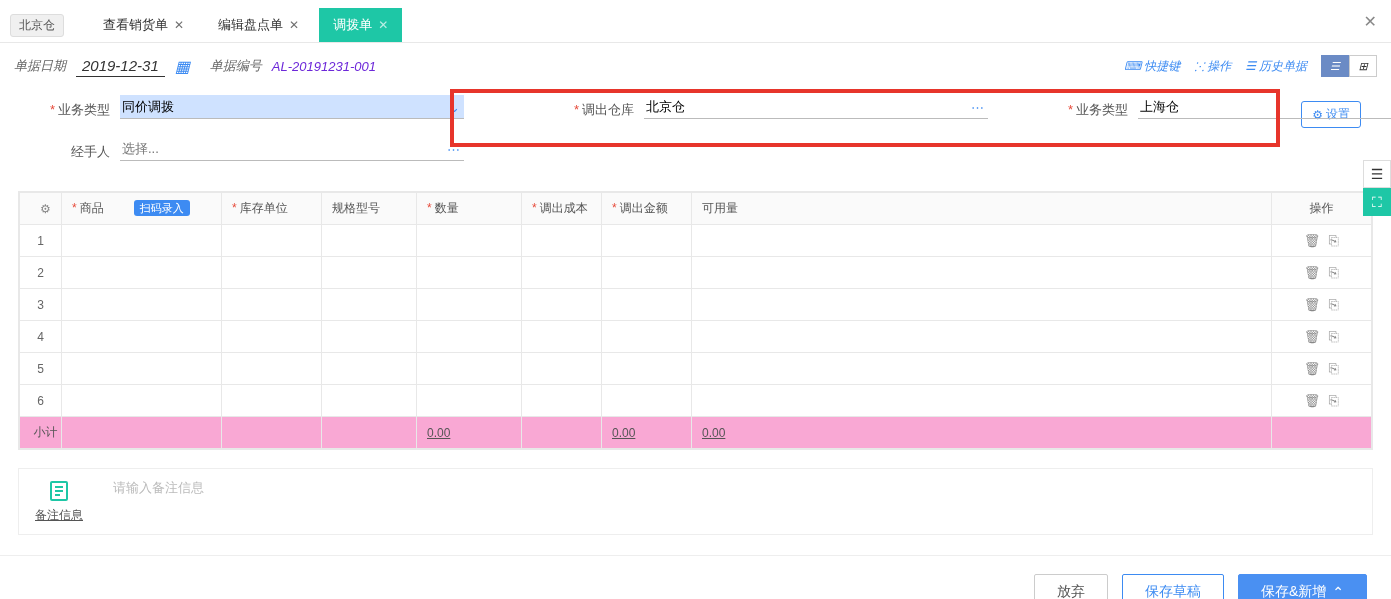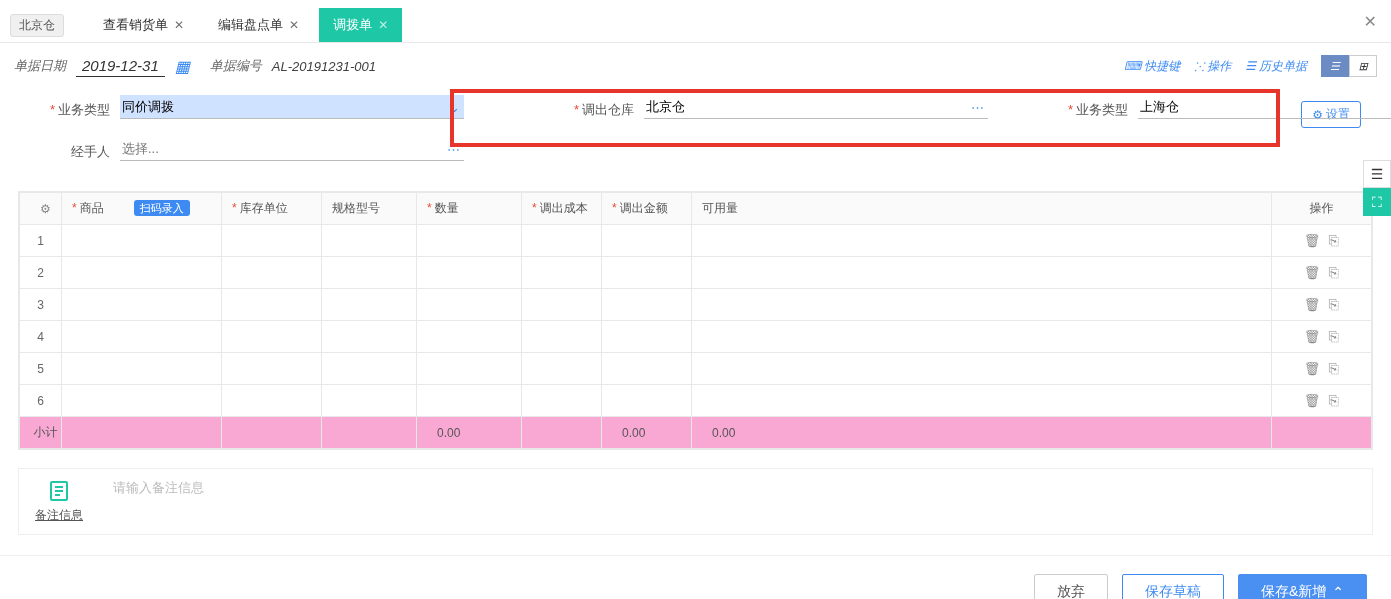--- a/index.html
+++ b/index.html
@@ -7,21 +7,21 @@
 .tabs { display: flex; align-items: center; padding: 8px 10px 0; border-bottom: 1px solid #e8e8e8; position: relative; }
 .warehouse-tag { background: #f0f0f0; border: 1px solid #ddd; border-radius: 3px; padding: 2px 8px; font-size: 12px; margin-right: 25px; color: #555; }
 .tab { padding: 8px 14px; margin-right: 6px; cursor: pointer; display: flex; align-items: center; gap: 6px; }
 .tab.active { background: #1ec7a6; color: #fff; }
 .tab-close { font-size: 12px; opacity: 0.7; }
 .close-x { position: absolute; right: 14px; top: 12px; font-size: 16px; color: #888; cursor: pointer; }
 .header-row { display: flex; align-items: center; padding: 12px 14px; gap: 10px; font-style: italic; }
 .header-label { color: #666; font-size: 13px; }
 .date-val { border-bottom: 1px solid #333; padding: 2px 6px; font-size: 15px; }
 .cal-icon { color: #3d8bf2; font-size: 16px; margin-right: 10px; }
-.doc-no { color: #404040; }
+.doc-no { color: #6d28d9; }
 .header-right { margin-left: auto; display: flex; align-items: center; gap: 14px; }
 .hlink { color: #3d8bf2; font-size: 12px; display: flex; align-items: center; gap: 3px; cursor: pointer; }
 .view-toggle { display: flex; }
 .view-btn { width: 28px; height: 22px; border: 1px solid #ccc; display:flex; align-items:center; justify-content:center; font-size:11px; cursor:pointer; }
 .view-btn.active { background: #6b8bc5; color: #fff; border-color: #6b8bc5; }
 .form-area { padding: 6px 30px 2px; position: relative; }
 .form-row { display: flex; gap: 60px; margin-bottom: 18px; }
 .field { display: flex; align-items: flex-end; }
 .field-label { width: 80px; text-align: right; margin-right: 10px; color: #555; font-size: 13px; }
 .req { color: #e74c3c; margin-right: 3px; }
@@ -49,21 +49,21 @@
 .remark-input { flex: 1; border: none; padding: 10px 14px; font-size: 13px; resize:none; }
 .remark-input::placeholder { color: #bbb; }
 .footer { display: flex; justify-content: flex-end; gap: 14px; padding: 18px 24px; border-top: 1px solid #eee; margin-top: 20px; }
 .btn { padding: 8px 22px; border-radius: 2px; font-size: 14px; cursor: pointer; }
 .btn-plain { background: #fff; border: 1px solid #ccc; color: #555; }
 .btn-outline { background: #fff; border: 1px solid #3d8bf2; color: #3d8bf2; }
 .btn-primary { background: #4a90f2; border: 1px solid #4a90f2; color: #fff; display:flex; align-items:center; gap:6px;}
 .side-tools { position: fixed; right: 0; top: 160px; display:flex; flex-direction:column; }
 .side-tool { width: 28px; height: 28px; border: 1px solid #ddd; display:flex; align-items:center; justify-content:center; font-size:14px; cursor:pointer; background:#fff; }
 .side-tool.active { background: #1ec7a6; color: #fff; border-color:#1ec7a6; }
-td.num { padding-left: 20px; }
+td.num { padding-left: 10px; text-decoration: underline; }
 </style>
 </head>
 <body>
 
 <div class="tabs">
   <span class="warehouse-tag">北京仓</span>
   <div class="tab">
       <span>查看销货单</span>
       <span class="tab-close">✕</span>
     </div>

